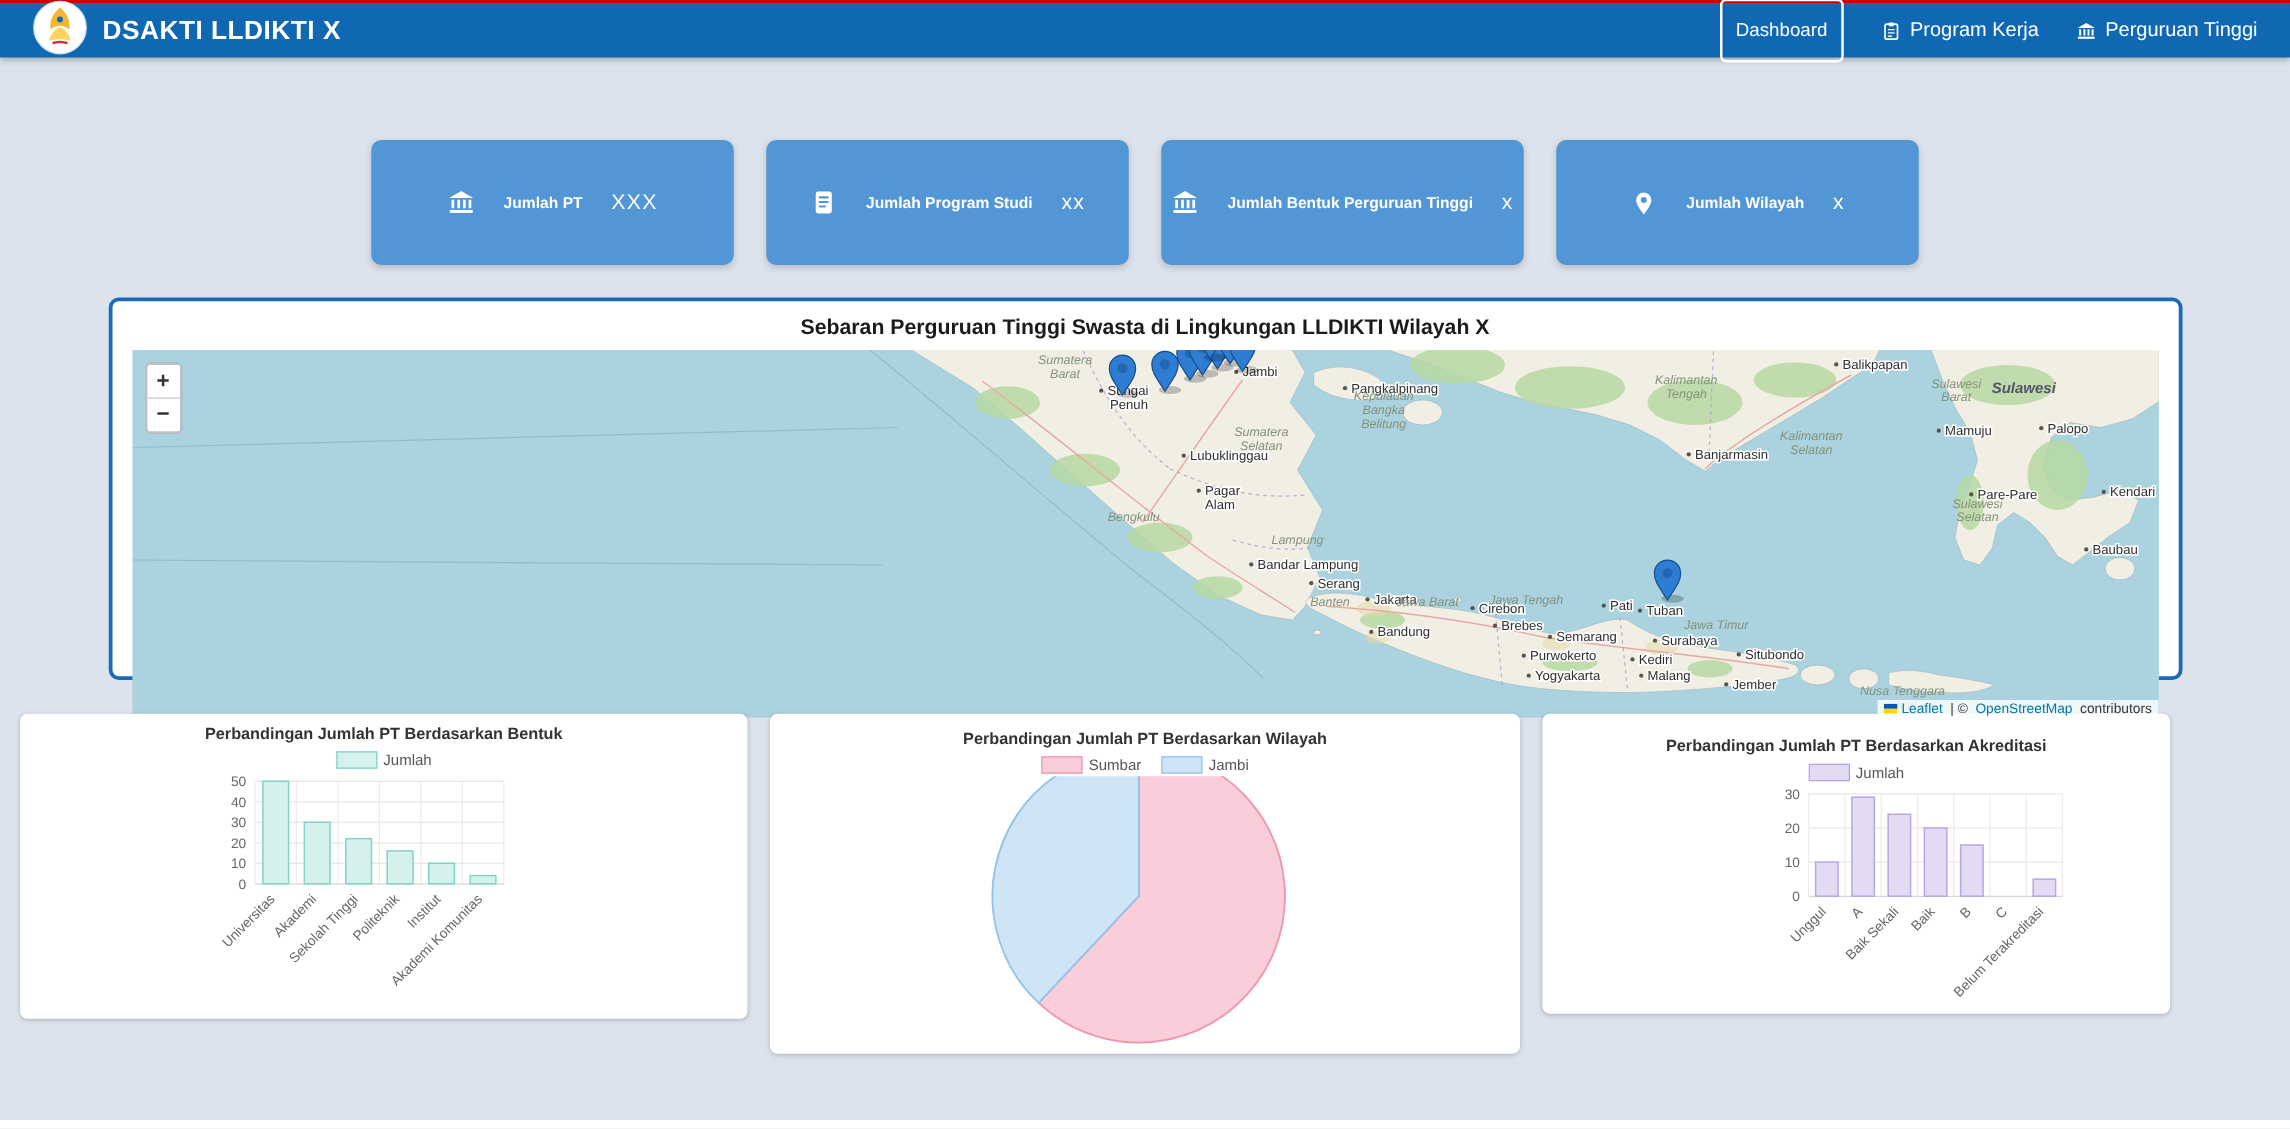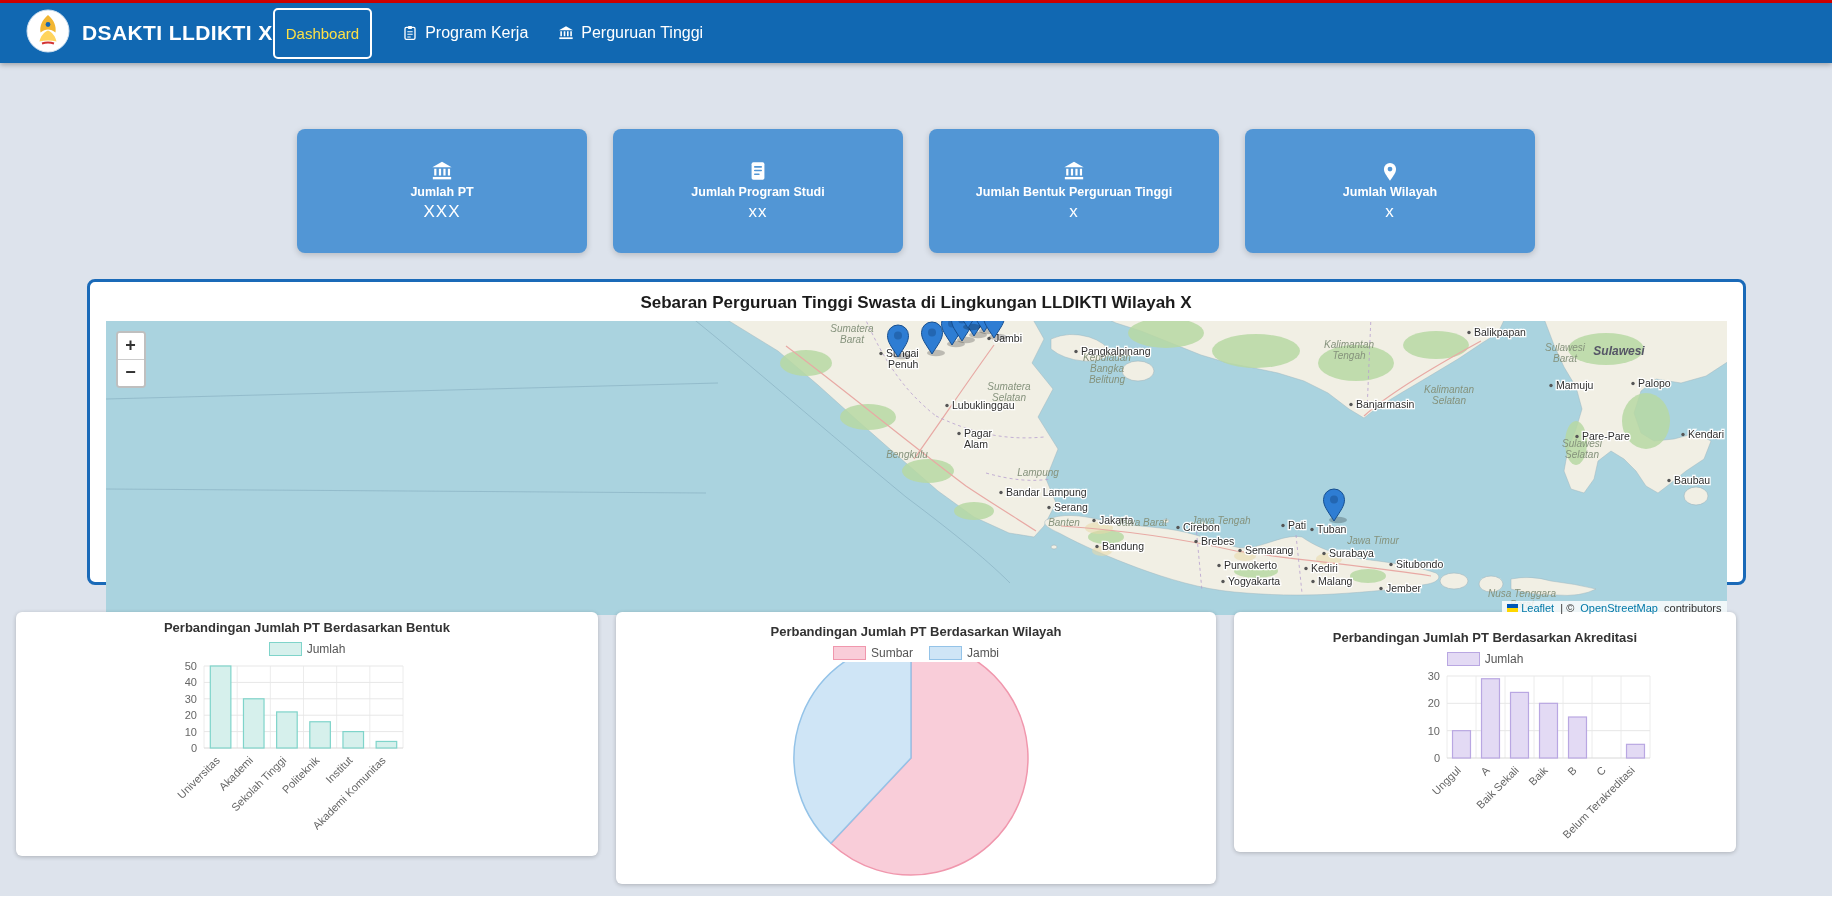--- a/index.html
+++ b/index.html
@@ -1,26 +1,26 @@
 <!DOCTYPE html>
 <html><head>
 <meta charset="utf-8">
 <style>
   html,body{margin:0;padding:0}
   body{width:1832px;height:903px;overflow:hidden;background:#dde3ec;font-family:"Liberation Sans",sans-serif;position:relative}
   .topline{height:3px;background:#d10000}
-  .navbar{height:60px;background:#1168b2;display:flex;align-items:center;padding:0 26px;box-shadow:0 2px 5px rgba(0,0,0,.28)}
+  .navbar{height:43px;background:#1168b2;display:flex;align-items:center;justify-content:space-between;padding:0 26px;box-shadow:0 2px 5px rgba(0,0,0,.28)}
   .brand{display:flex;align-items:center;gap:12px;cursor:pointer}
   .brand-text{color:#fff;font-size:21px;font-weight:bold;letter-spacing:.4px}
   .nav-right{display:flex;align-items:center;gap:30px;color:#fff;font-size:16px}
-  .dash-btn{border:2px solid #fff;border-radius:5px;padding:15px 11px;color:#fde047;background:transparent;font-size:15px;font-family:inherit;cursor:pointer}
+  .dash-btn{border:2px solid #fff;border-radius:5px;padding:15px 11px;color:#ffffff;background:transparent;font-size:15px;font-family:inherit;cursor:pointer}
   .nav-item{display:flex;align-items:center;gap:7px;cursor:pointer}
   .nav-item svg{display:block}
   .stats-row{display:flex;justify-content:center;gap:26px;margin-top:66px}
-  .stat-card{width:290px;height:124px;background:#5296d5;border-radius:8px;color:#fff;display:flex;flex-direction:column;align-items:center;justify-content:center;gap:3px;box-shadow:0 2px 6px rgba(0,0,0,.18)}
+  .stat-card{width:290px;height:100px;background:#5296d5;border-radius:8px;color:#fff;display:flex;flex-direction:row;align-items:center;justify-content:center;gap:23px;box-shadow:0 2px 6px rgba(0,0,0,.18)}
   .stat-icon svg{display:block}
   .stat-label{font-size:12.5px;font-weight:bold}
   .stat-value{font-size:17px;font-weight:normal;letter-spacing:1px}
   .map-card{width:1659px;height:306px;margin:26px auto 0;background:#fff;border:3px solid #1a6ab8;border-radius:8px;box-sizing:border-box}
   .map-title{text-align:center;font-size:17px;font-weight:bold;color:#1b1b1b;margin:11px 0 8px}
   .map-wrap{position:relative;margin:0 16px;height:294px;overflow:hidden;background:#aad3df;cursor:grab}
   .map-wrap svg.base{position:absolute;left:0;top:0}
   .zoom-ctl{position:absolute;top:10px;left:10px;z-index:5;border:2px solid rgba(0,0,0,.25);border-radius:4px;overflow:hidden;background:#fff}
   .zoom-btn{display:block;width:26px;height:26px;line-height:25px;text-align:center;font-size:18px;font-weight:bold;color:#333;background:#fff;cursor:pointer;text-decoration:none}
   .zoom-btn+.zoom-btn{border-top:1px solid #ccc}

